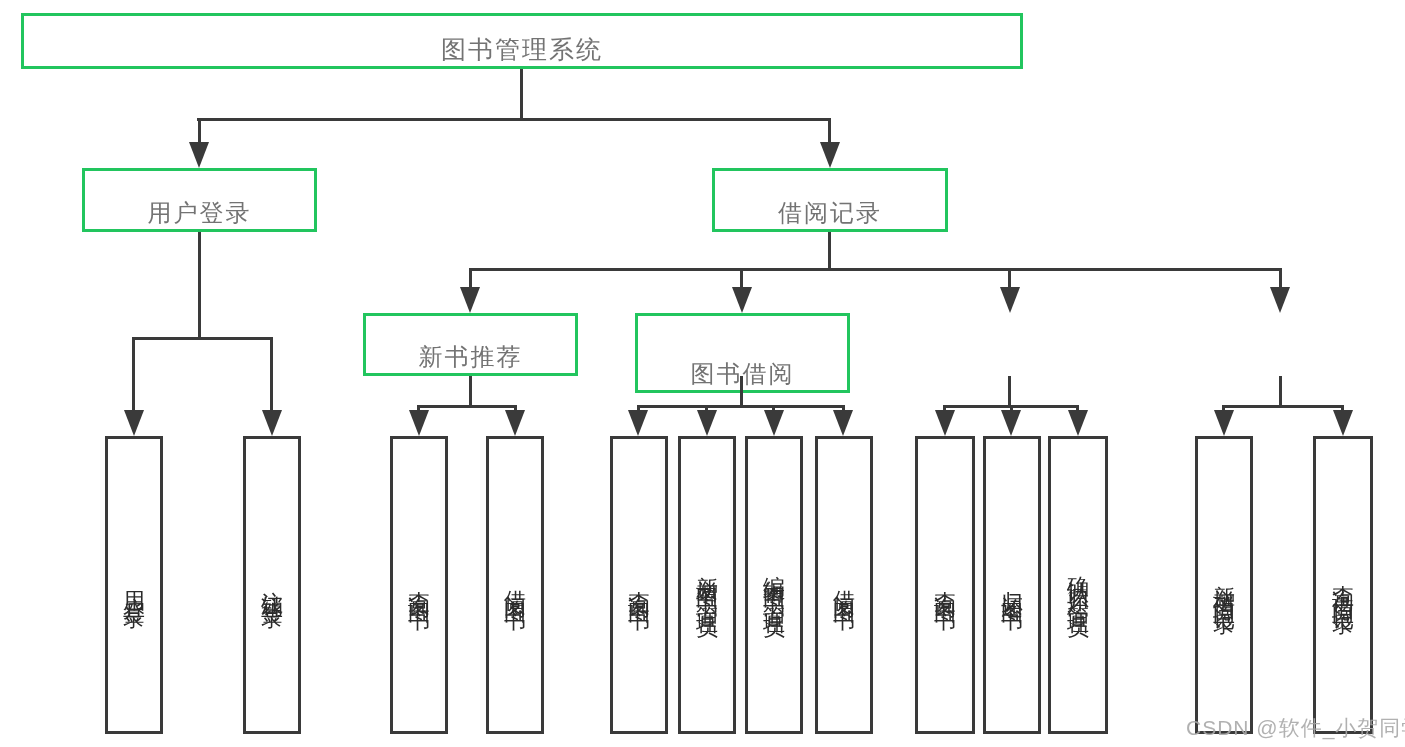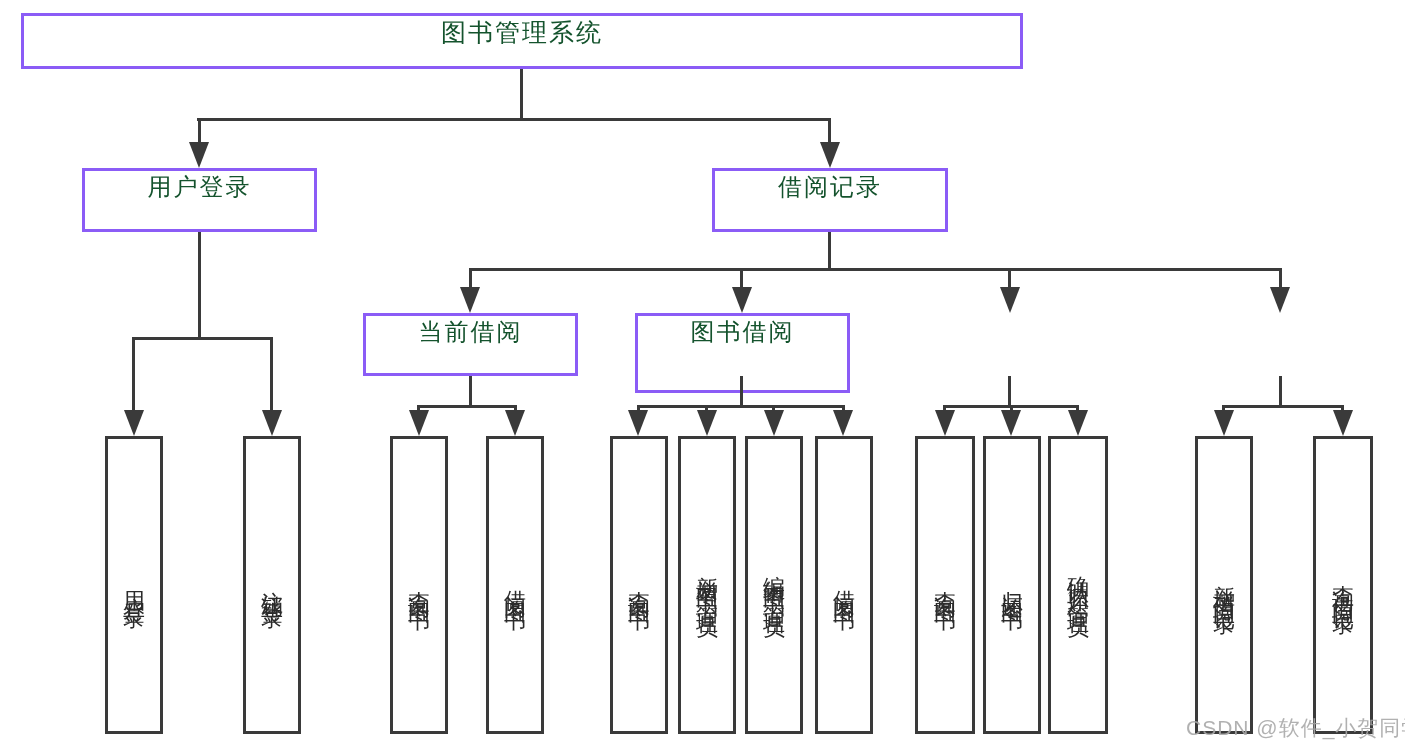--- a/index.html
+++ b/index.html
@@ -12,26 +12,26 @@
     position: relative;
     width: 1405px;
     height: 747px;
     background: #ffffff;
     overflow: hidden;
   }
   
   .node {
     position: absolute;
     box-sizing: border-box;
-    border: 3px solid #8b5cf6;
+    border: 3px solid #22c55e;
     background: #ffffff;
     display: flex;
-    align-items: flex-start;
+    align-items: flex-end;
     justify-content: center;
-    color: #14532d;
+    color: #737373;
     font-size: 24px;
     letter-spacing: 2px;
   }
   .node.root { font-size: 25px; }
   
   .leaf {
     position: absolute;
     box-sizing: border-box;
     border: 3px solid #3a3a3a;
     background: #ffffff;
@@ -111,21 +111,21 @@
   <div class="vline" style="left:469px; top:268px; height:22px;"></div>
   <div class="arrowhead" style="left:460px; top:287px;"></div>
   <div class="vline" style="left:740px; top:268px; height:22px;"></div>
   <div class="arrowhead" style="left:732px; top:287px;"></div>
   <div class="vline" style="left:1008px; top:268px; height:22px;"></div>
   <div class="arrowhead" style="left:1000px; top:287px;"></div>
   <div class="vline" style="left:1279px; top:268px; height:22px;"></div>
   <div class="arrowhead" style="left:1270px; top:287px;"></div>
 
   <div class="node" style="left:363px; top:313px; width:215px; height:63px;">
-    <span>当前借阅</span>
+    <span>新书推荐</span>
   </div>
   <div class="node" style="left:635px; top:313px; width:215px; height:80px;">
     <span>图书借阅</span>
   </div>
 
   <div class="vline" style="left:469px; top:376px; height:29px;"></div>
   <div class="hline" style="left:417px; top:405px; width:100px;"></div>
   <div class="vline" style="left:417px; top:405px; height:8px;"></div>
   <div class="arrowhead" style="left:409px; top:410px;"></div>
   <div class="vline" style="left:514px; top:405px; height:8px;"></div>

